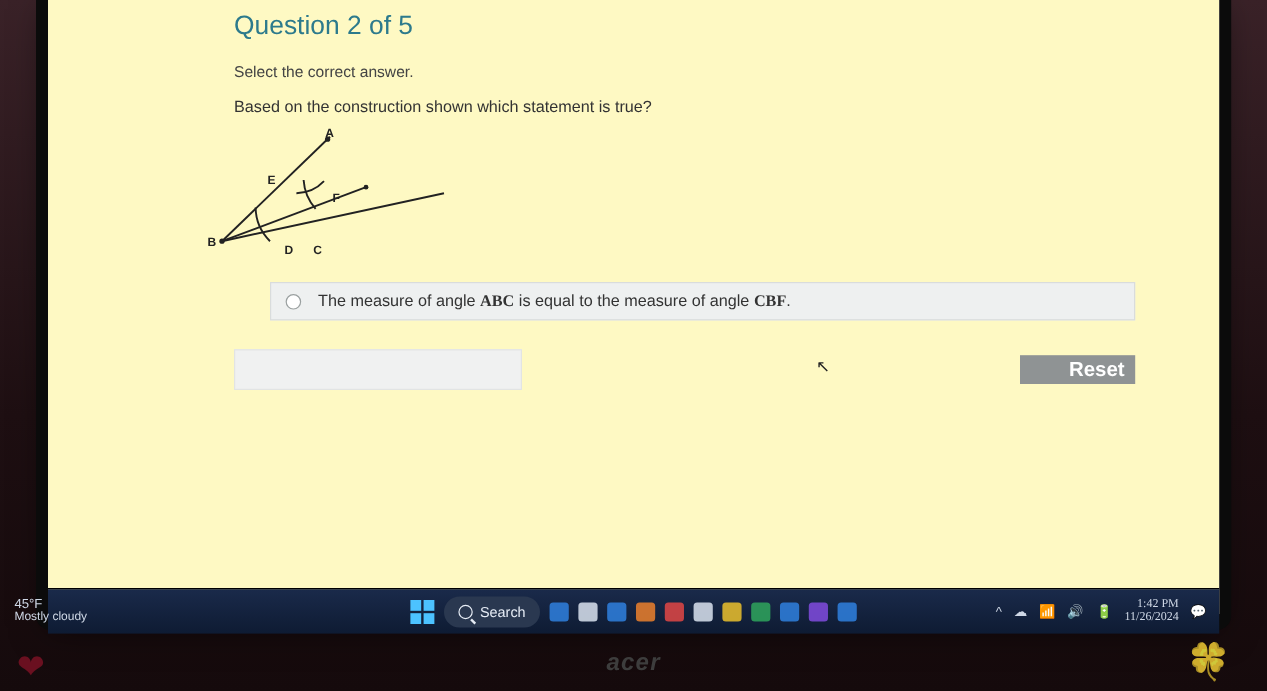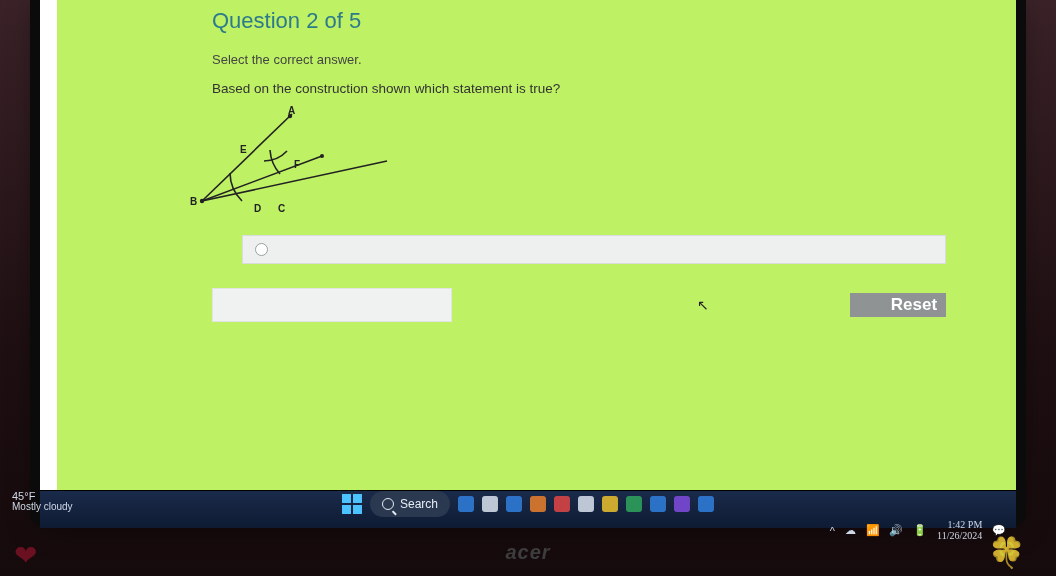--- a/index.html
+++ b/index.html
@@ -7,21 +7,21 @@
   .screen {
     position: relative; width: 1056px; height: 576px;
     background: linear-gradient(180deg,#3a2228 0%, #1e0f12 60%, #150a0c 100%);
   }
   .monitor {
     position:absolute; left:40px; top:0; right:40px; height:515px;
     background:#fff; border-radius:0 0 4px 4px;
     box-shadow: 0 0 0 10px #0b0b0b, 0 8px 30px rgba(0,0,0,.6);
     overflow:hidden;
   }
-  .page { position:absolute; inset:0; background:#bef264; color:#333;margin-left:17px; }
+  .page { position:absolute; inset:0; background:#fef9c3; color:#333; }
   .content { position:absolute; left:155px; top:8px; right:70px; }
   .qtitle { font-size:22px; color:#2c7a8c; font-weight:500; margin-bottom:18px;}
   .instr { font-size:13px; color:#444; margin-bottom:14px;}
   .prompt { font-size:13.5px; color:#333; margin-bottom:10px;}
   .figure { width:210px; height:115px; margin:4px 0 14px -30px; }
   .figure svg { width:100%; height:100%; }
   .answers { margin-left:30px; }
   .answer-row {
     display:flex; align-items:center; gap:14px;
     background:#eef0f0; border:1px solid #d9dcdc;
@@ -43,21 +43,21 @@
   .reset {
     flex:0 0 96px; height:24px; background:#8f9394; color:#fff; border:none;
     font-size:17px; font-weight:600; cursor:pointer;padding-left:32px;
   }
   .cursor { position:absolute; left:640px; top:297px; font-size:14px; color:#222; pointer-events:none;}
   
   .taskbar {
     position:absolute; left:40px; right:40px; top:490px; height:38px;
     background:linear-gradient(180deg,#1a2a4a,#0e1b33); border-top:1px solid #000;
     display:flex; align-items:center; color:#dbe3ee; font-size:11px;
-    padding:0 10px; gap:8px;flex-direction:column;
+    padding:0 10px; gap:8px;
   }
   .weather { display:flex; flex-direction:column; line-height:1; font-size:10px; margin-right:auto; margin-left:-38px; color:#cfd8e6;}
   .weather .temp{font-size:11px;}
   .tb-center { position:absolute; left:50%; transform:translateX(-50%); display:flex; align-items:center; gap:8px;text-align:center;}
   .start {
     width:20px; height:20px; display:grid; grid-template-columns:1fr 1fr; grid-template-rows:1fr 1fr; gap:2px;
   }
   .start span{ background:#4cc2ff;}
   .searchpill{
     display:flex; align-items:center; gap:6px; background:#2a3850; border-radius:16px;
@@ -112,20 +112,21 @@
               <text x="72" y="106">D</text>
               <text x="58" y="47">E</text>
               <text x="112" y="62">F</text>
             </g>
           </svg>
         </div>
 
         <div class="answers">
           <div class="answer-row">
             <span class="radio"></span>
+            <span class="answer-text">The measure of angle <b>ABC</b> is equal to the measure of angle <b>CBF</b>.</span>
           </div>
         </div>
 
         <div class="btnbar">
           <div class="leftpad"></div>
           <div class="gap"></div>
           <button class="reset">Reset</button>
         </div>
       </div>
       <div class="cursor">↖</div>

